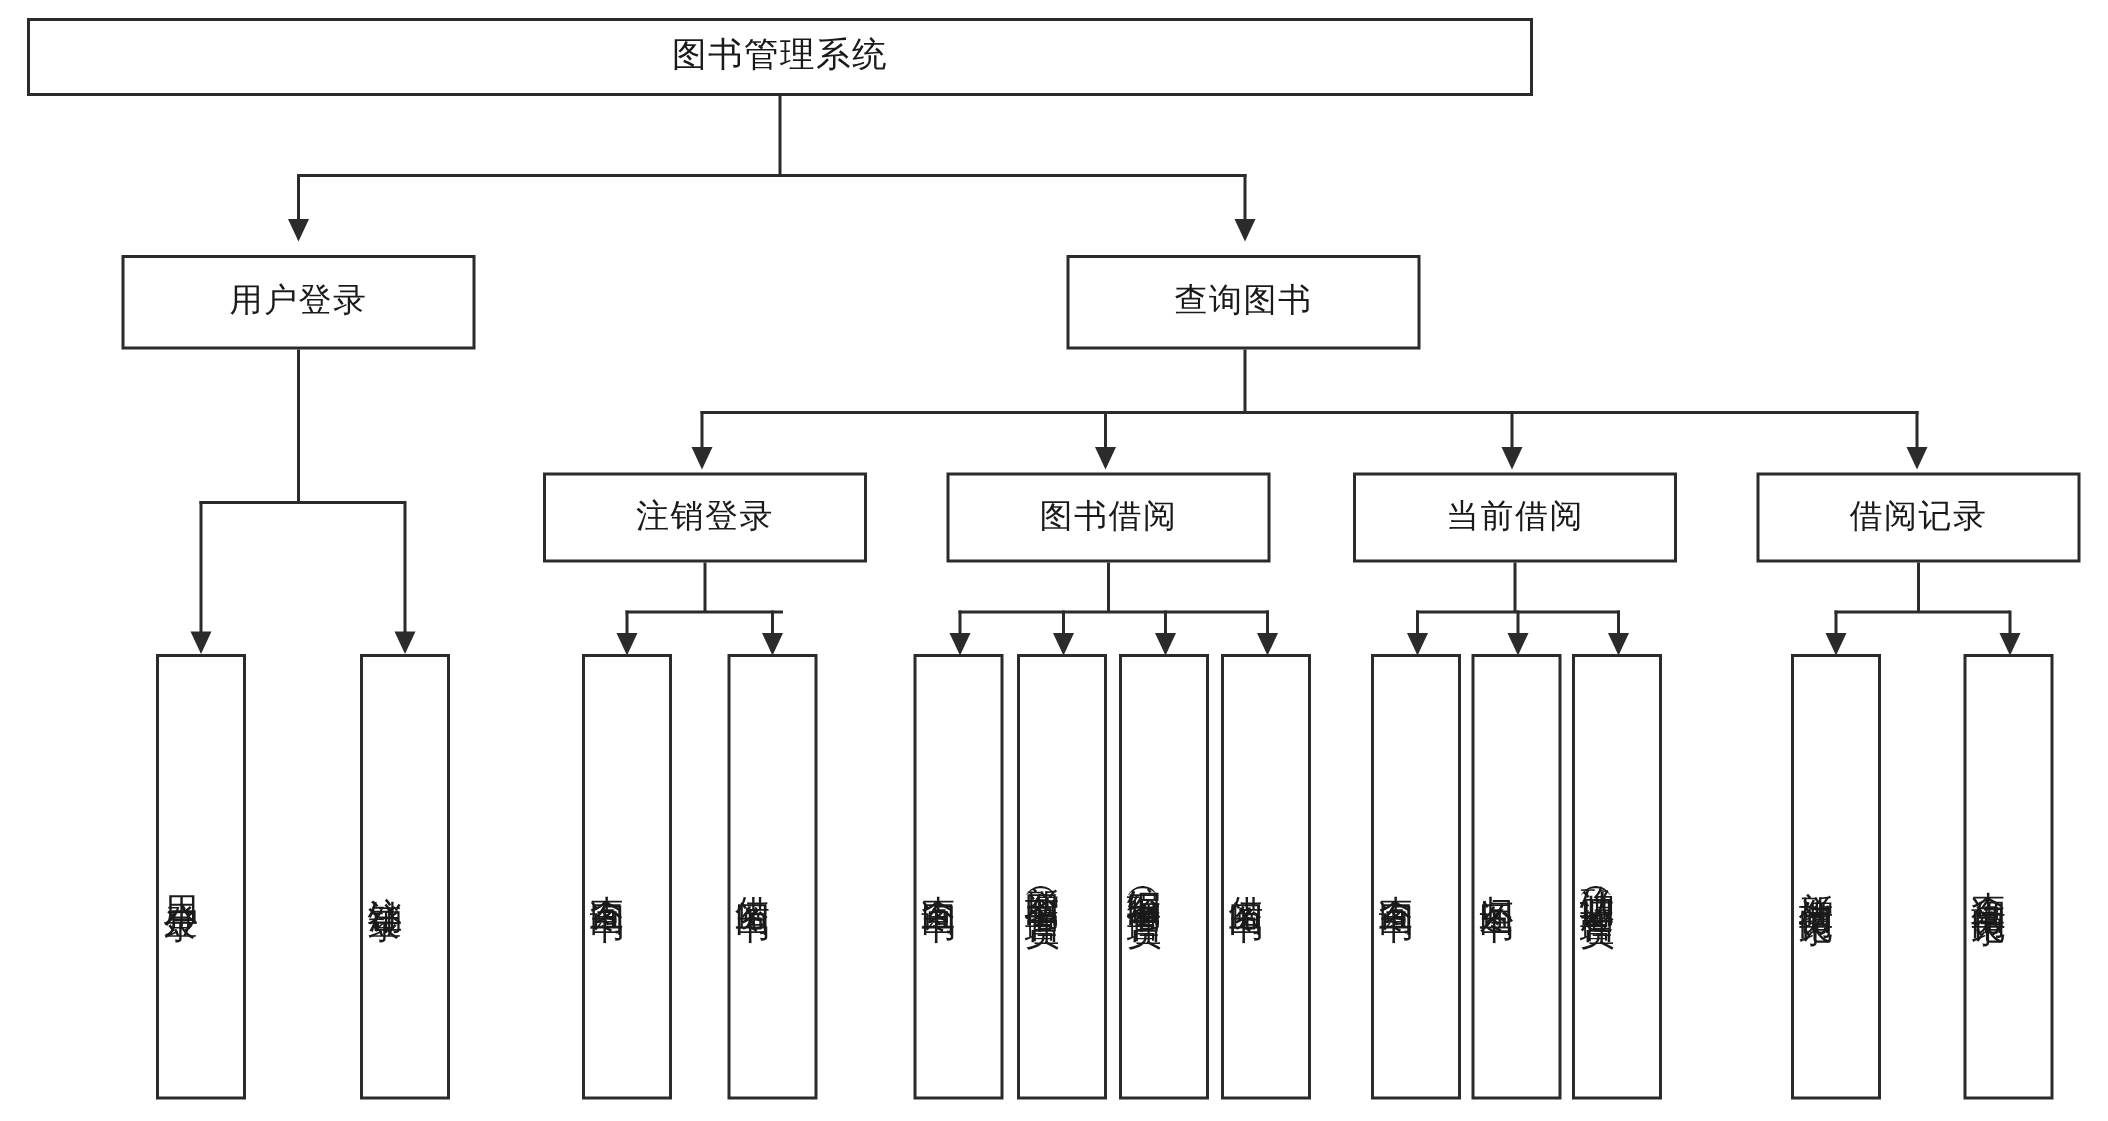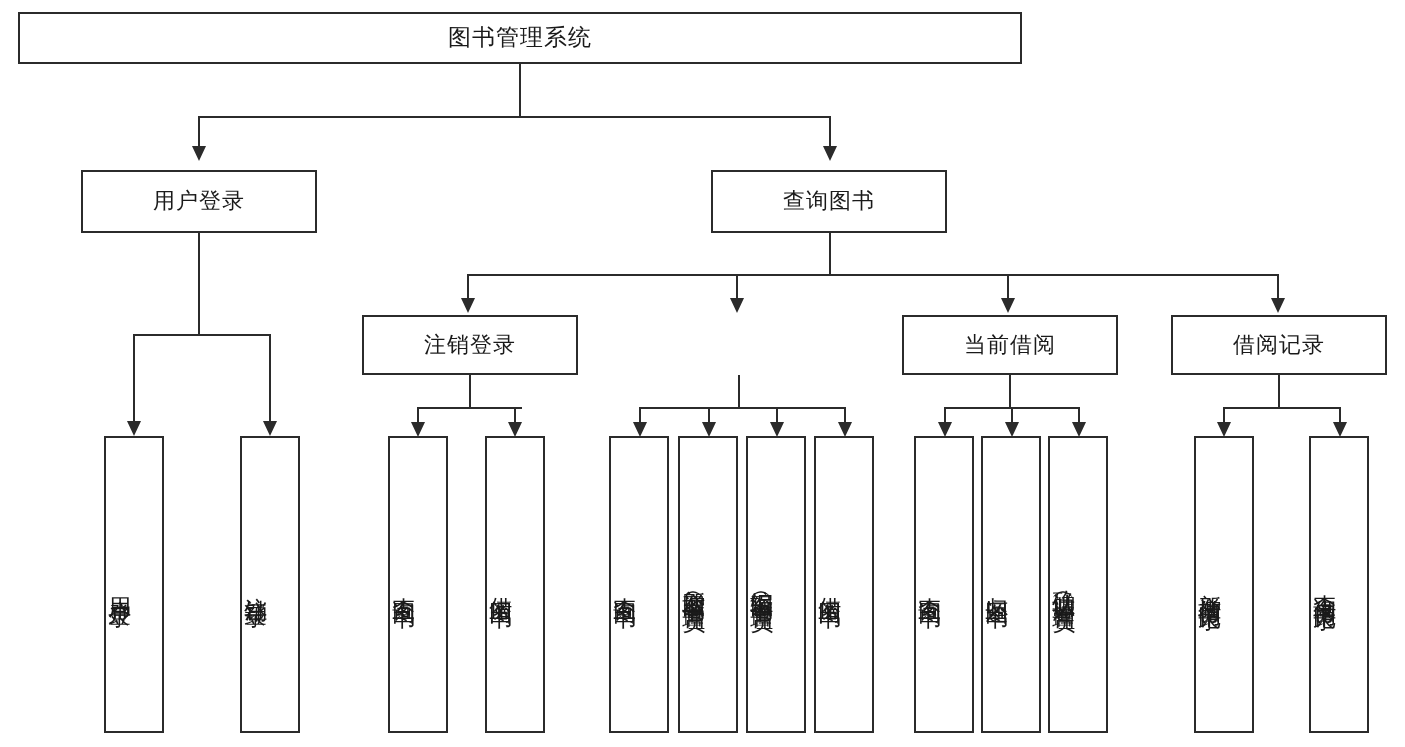--- a/index.html
+++ b/index.html
@@ -125,20 +125,23 @@
   <div class="ln vt" style="left:1007px;top:274px;height:25px;"></div>
   <div class="ln vt" style="left:1277px;top:274px;height:25px;"></div>
   <div class="arrow" style="left:461px;top:298px;"></div>
   <div class="arrow" style="left:730px;top:298px;"></div>
   <div class="arrow" style="left:1001px;top:298px;"></div>
   <div class="arrow" style="left:1271px;top:298px;"></div>
 
   <div class="node h" style="left:362px;top:315px;width:216px;height:60px;">
     <span>注销登录</span>
   </div>
+  <div class="node h" style="left:631px;top:315px;width:216px;height:60px;">
+    <span>图书借阅</span>
+  </div>
   <div class="node h" style="left:902px;top:315px;width:216px;height:60px;text-align:center;">
     <span>当前借阅</span>
   </div>
   <div class="node h" style="left:1171px;top:315px;width:216px;height:60px;">
     <span>借阅记录</span>
   </div>
 
   <div class="ln vt" style="left:469px;top:375px;height:33px;"></div>
   <div class="ln hz" style="left:417px;top:407px;width:105px;"></div>
   <div class="ln vt" style="left:417px;top:407px;height:16px;"></div>

